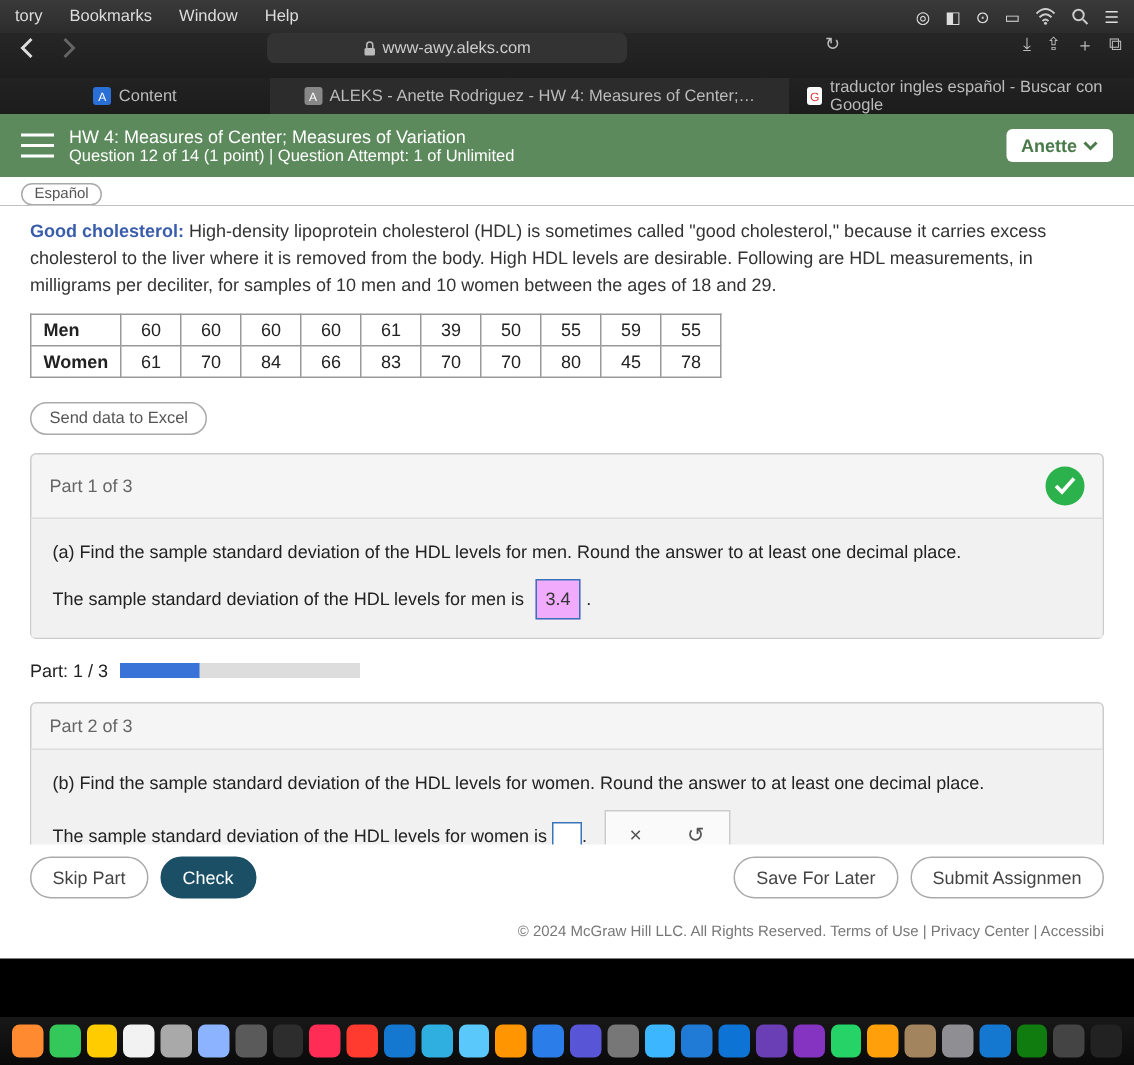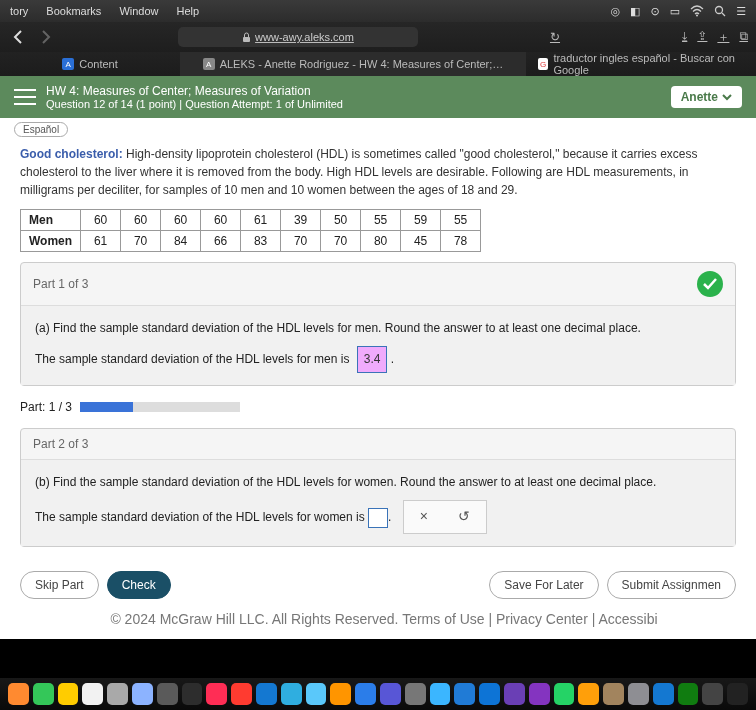--- a/index.html
+++ b/index.html
@@ -1,19 +1,19 @@
 <!DOCTYPE html>
 <html><head>
 <meta charset="utf-8">
 <style>
 * { margin:0; padding:0; box-sizing:border-box; font-family:-apple-system,BlinkMacSystemFont,"Segoe UI",Arial,sans-serif; }
 body { width:756px; height:710px; background:#000; overflow:hidden; font-size:12px; color:#222; }
 .mac-menu { height:22px; background:linear-gradient(#3a3a3a,#2c2c2c); color:#ddd; display:flex; align-items:center; padding:0 10px; gap:18px; font-size:11px; }
 .mac-menu .right { margin-left:auto; display:flex; gap:10px; align-items:center; }
-.browser-nav { height:30px; background:linear-gradient(#262626,#1e1e1e); display:flex; align-items:center; padding:0 8px; gap:8px; color:#bbb;text-decoration:underline; }
+.browser-nav { height:30px; background:linear-gradient(#262626,#1e1e1e); display:flex; padding:0 8px; gap:8px; color:#bbb; }
 .chev { width:20px; height:20px; display:flex; align-items:center; justify-content:center; font-size:14px; border-radius:4px; }
 .urlbox { flex:0 0 240px; margin:0 auto; display:flex; align-items:center; justify-content:center; gap:4px; font-size:11px; color:#ccc; background:#333; height:20px; border-radius:5px; padding:0 8px; }
 .browser-nav .ctrls { margin-left:auto; display:flex; gap:10px; }
 .tabbar { height:24px; background:linear-gradient(#222,#1c1c1c); display:flex; align-items:center; font-size:11px; color:#bbb; }
 .tab { padding:0 12px; height:100%; display:flex; align-items:center; gap:5px; }
 .tab .favico { width:12px; height:12px; border-radius:2px; display:inline-flex; align-items:center; justify-content:center; font-size:8px; color:#fff; }
 .green-strip { background:#5c8a5c; color:#fff; padding:8px 14px; display:flex; align-items:center;gap:18px; }
 .green-strip .left { display:flex; align-items:center; gap:10px; }
 .hamburger { width:22px; height:16px; display:flex; flex-direction:column; justify-content:space-between; cursor:pointer; }
 .hamburger span { height:2px; background:#fff; }
@@ -35,21 +35,21 @@
 .ansbox { display:inline-block; border:1px solid #3a73b8; padding:2px 6px; background:#f0abfc; color:#333; margin-left:4px; }
 .check-ico { margin-left:auto; width:26px; height:26px; border-radius:50%; background:#2bb24c; display:flex; align-items:center; justify-content:center; color:#fff; font-weight:bold; }
 .prog-row { display:flex; align-items:center; gap:8px; font-size:12px; margin:14px 0; }
 .prog-bar { width:160px; height:10px; background:#ddd; position:relative; }
 .prog-fill { position:absolute; left:0;top:0;bottom:0; width:33%; background:#3a73d8; }
 .keypad-hint { display:inline-flex; align-items:center; gap:30px; border:1px solid #ccc; background:#fafafa; padding:4px 16px; margin-left:8px; font-size:14px; color:#555; }
 .inputbox { display:inline-block; width:20px; height:20px; border:1px solid #3a73b8; background:#fff; vertical-align:middle; }
 .bottom-bar { position:absolute; left:0; right:0; bottom:32px; padding:8px 20px; display:flex; align-items:center; gap:8px; background:#fff; }
 .pill-btn { border:1px solid #aaa; border-radius:16px; padding:6px 14px; font-size:12px; background:#fff; color:#444; }
 .pill-btn.primary { background:#1a4f66; color:#fff; border-color:#1a4f66; }
-.footer { position:absolute; left:12px; right:0; bottom:12px; font-size:14px; color:#777; text-align:center; padding:0 20px; }
+.footer { position:absolute; left:12px; right:0; bottom:12px; font-size:10px; color:#777; text-align:right; padding:0 20px; }
 .side-tools { position:absolute; right:4px; top:152px; width:22px; display:flex; flex-direction:column; gap:12px; align-items:center; color:#888; font-size:14px; }
 .dock { position:absolute; left:0; right:0; bottom:0; height:32px; background:linear-gradient(rgba(30,30,30,0.8),rgba(10,10,10,0.95)); display:flex; align-items:center; padding:0 8px; gap:4px; }
 .dock-ico { width:22px; height:22px; border-radius:5px; display:flex; align-items:center; justify-content:center; font-size:11px; color:#fff; }
 svg { display:block; }
 </style>
 </head>
 <body>
 
 <div class="mac-menu">
   <span>tory</span>
@@ -183,20 +183,21 @@
       <td>83</td>
       <td>70</td>
       <td>70</td>
       <td>80</td>
       <td>45</td>
       <td>78</td>
     </tr>
   </tbody>
     </table>
 
+  <button class="excel-btn">Send data to Excel</button>
 
   <div class="part-card">
     <div class="ph">
       <span>Part 1 of 3</span>
       <span class="check-ico">
         <svg width="16" height="14" viewBox="0 0 16 14">
             <path d="M2 7 L6 11 L14 2" stroke="#fff" fill="none" stroke-width="2.5"></path>
           </svg>
       </span>
     </div>

